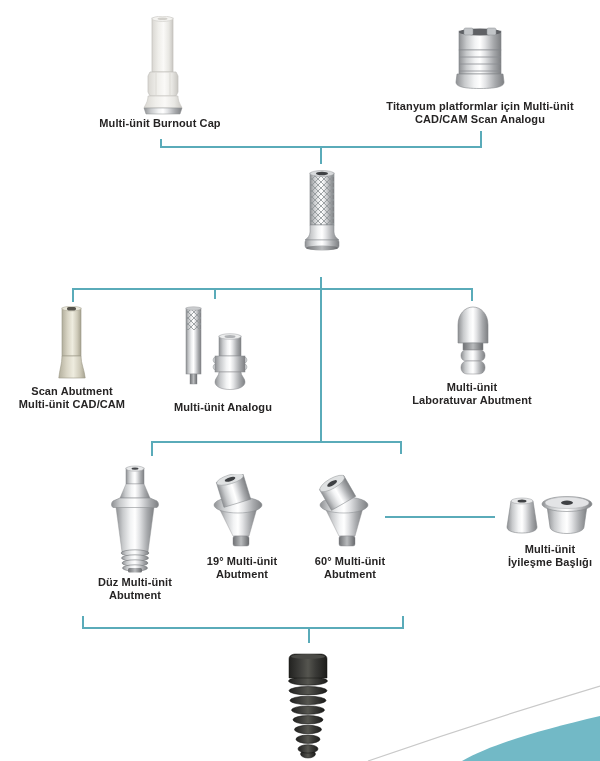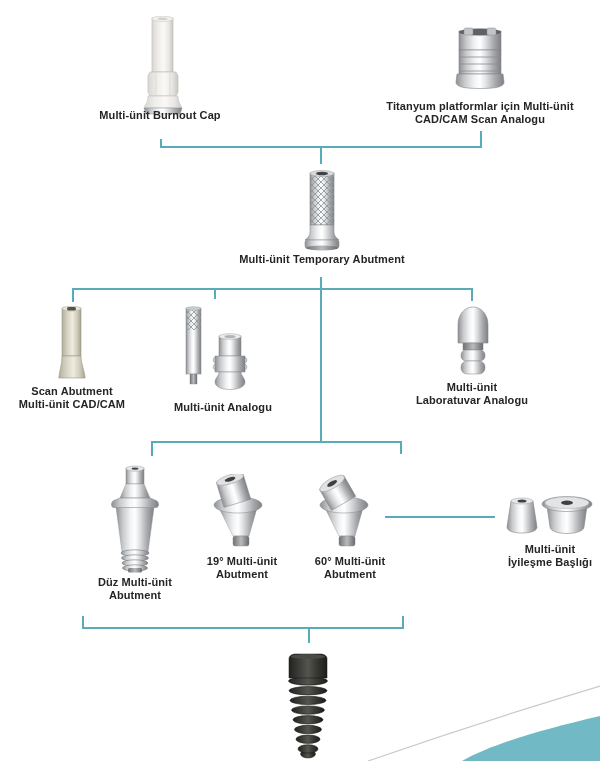--- a/index.html
+++ b/index.html
@@ -227,45 +227,42 @@
       <path d="M3,6 C3,2.5 6,1 10,1 L34,1 C38,1 41,2.5 41,6 L41,25 L3,25 Z" fill="url(#dk)" stroke="#151513" stroke-width="0.5"></path>
       <ellipse cx="22" cy="3.6" rx="17" ry="2.4" fill="#4a4a46"></ellipse>
     </svg>
   </figure>
 
   <svg class="node" style="left:0;top:616px" width="600" height="145" viewBox="0 0 600 145">
     <path d="M600,70 C520,94 440,120 368,145" stroke="#c9c9c9" stroke-width="1.2" fill="none"></path>
     <path d="M600,100 C540,114 492,128 462,145 L600,145 Z" fill="#72b9c6"></path>
   </svg>
 
-  <div class="lbl" style="left:60px;top:109px;width:200px">
+  <div class="lbl" style="left:60px;top:117px;width:200px">
     <span>Multi-ünit Burnout Cap</span>
   </div>
 
   <div class="lbl" style="left:368px;top:100px;width:224px">
     <div>Titanyum platformlar için Multi-ünit</div>
     <div>CAD/CAM Scan Analogu</div>
   </div>
 
-  <div class="lbl" style="left:222px;top:253px;width:200px">
-    <span>Multi-ünit Temporary Abutment</span>
-  </div>
 
   <div class="lbl" style="left:0px;top:385px;width:144px">
     <div>Scan Abutment</div>
     <div>Multi-ünit CAD/CAM</div>
   </div>
 
   <div class="lbl" style="left:153px;top:401px;width:140px">
     <span>Multi-ünit Analogu</span>
   </div>
 
   <div class="lbl" style="left:392px;top:381px;width:160px">
     <div>Multi-ünit</div>
-    <div>Laboratuvar Analogu</div>
+    <div>Laboratuvar Abutment</div>
   </div>
 
   <div class="lbl" style="left:65px;top:576px;width:140px">
     <div>Düz Multi-ünit</div>
     <div>Abutment</div>
   </div>
 
   <div class="lbl" style="left:172px;top:555px;width:140px">
     <div>19° Multi-ünit</div>
     <div>Abutment</div>

